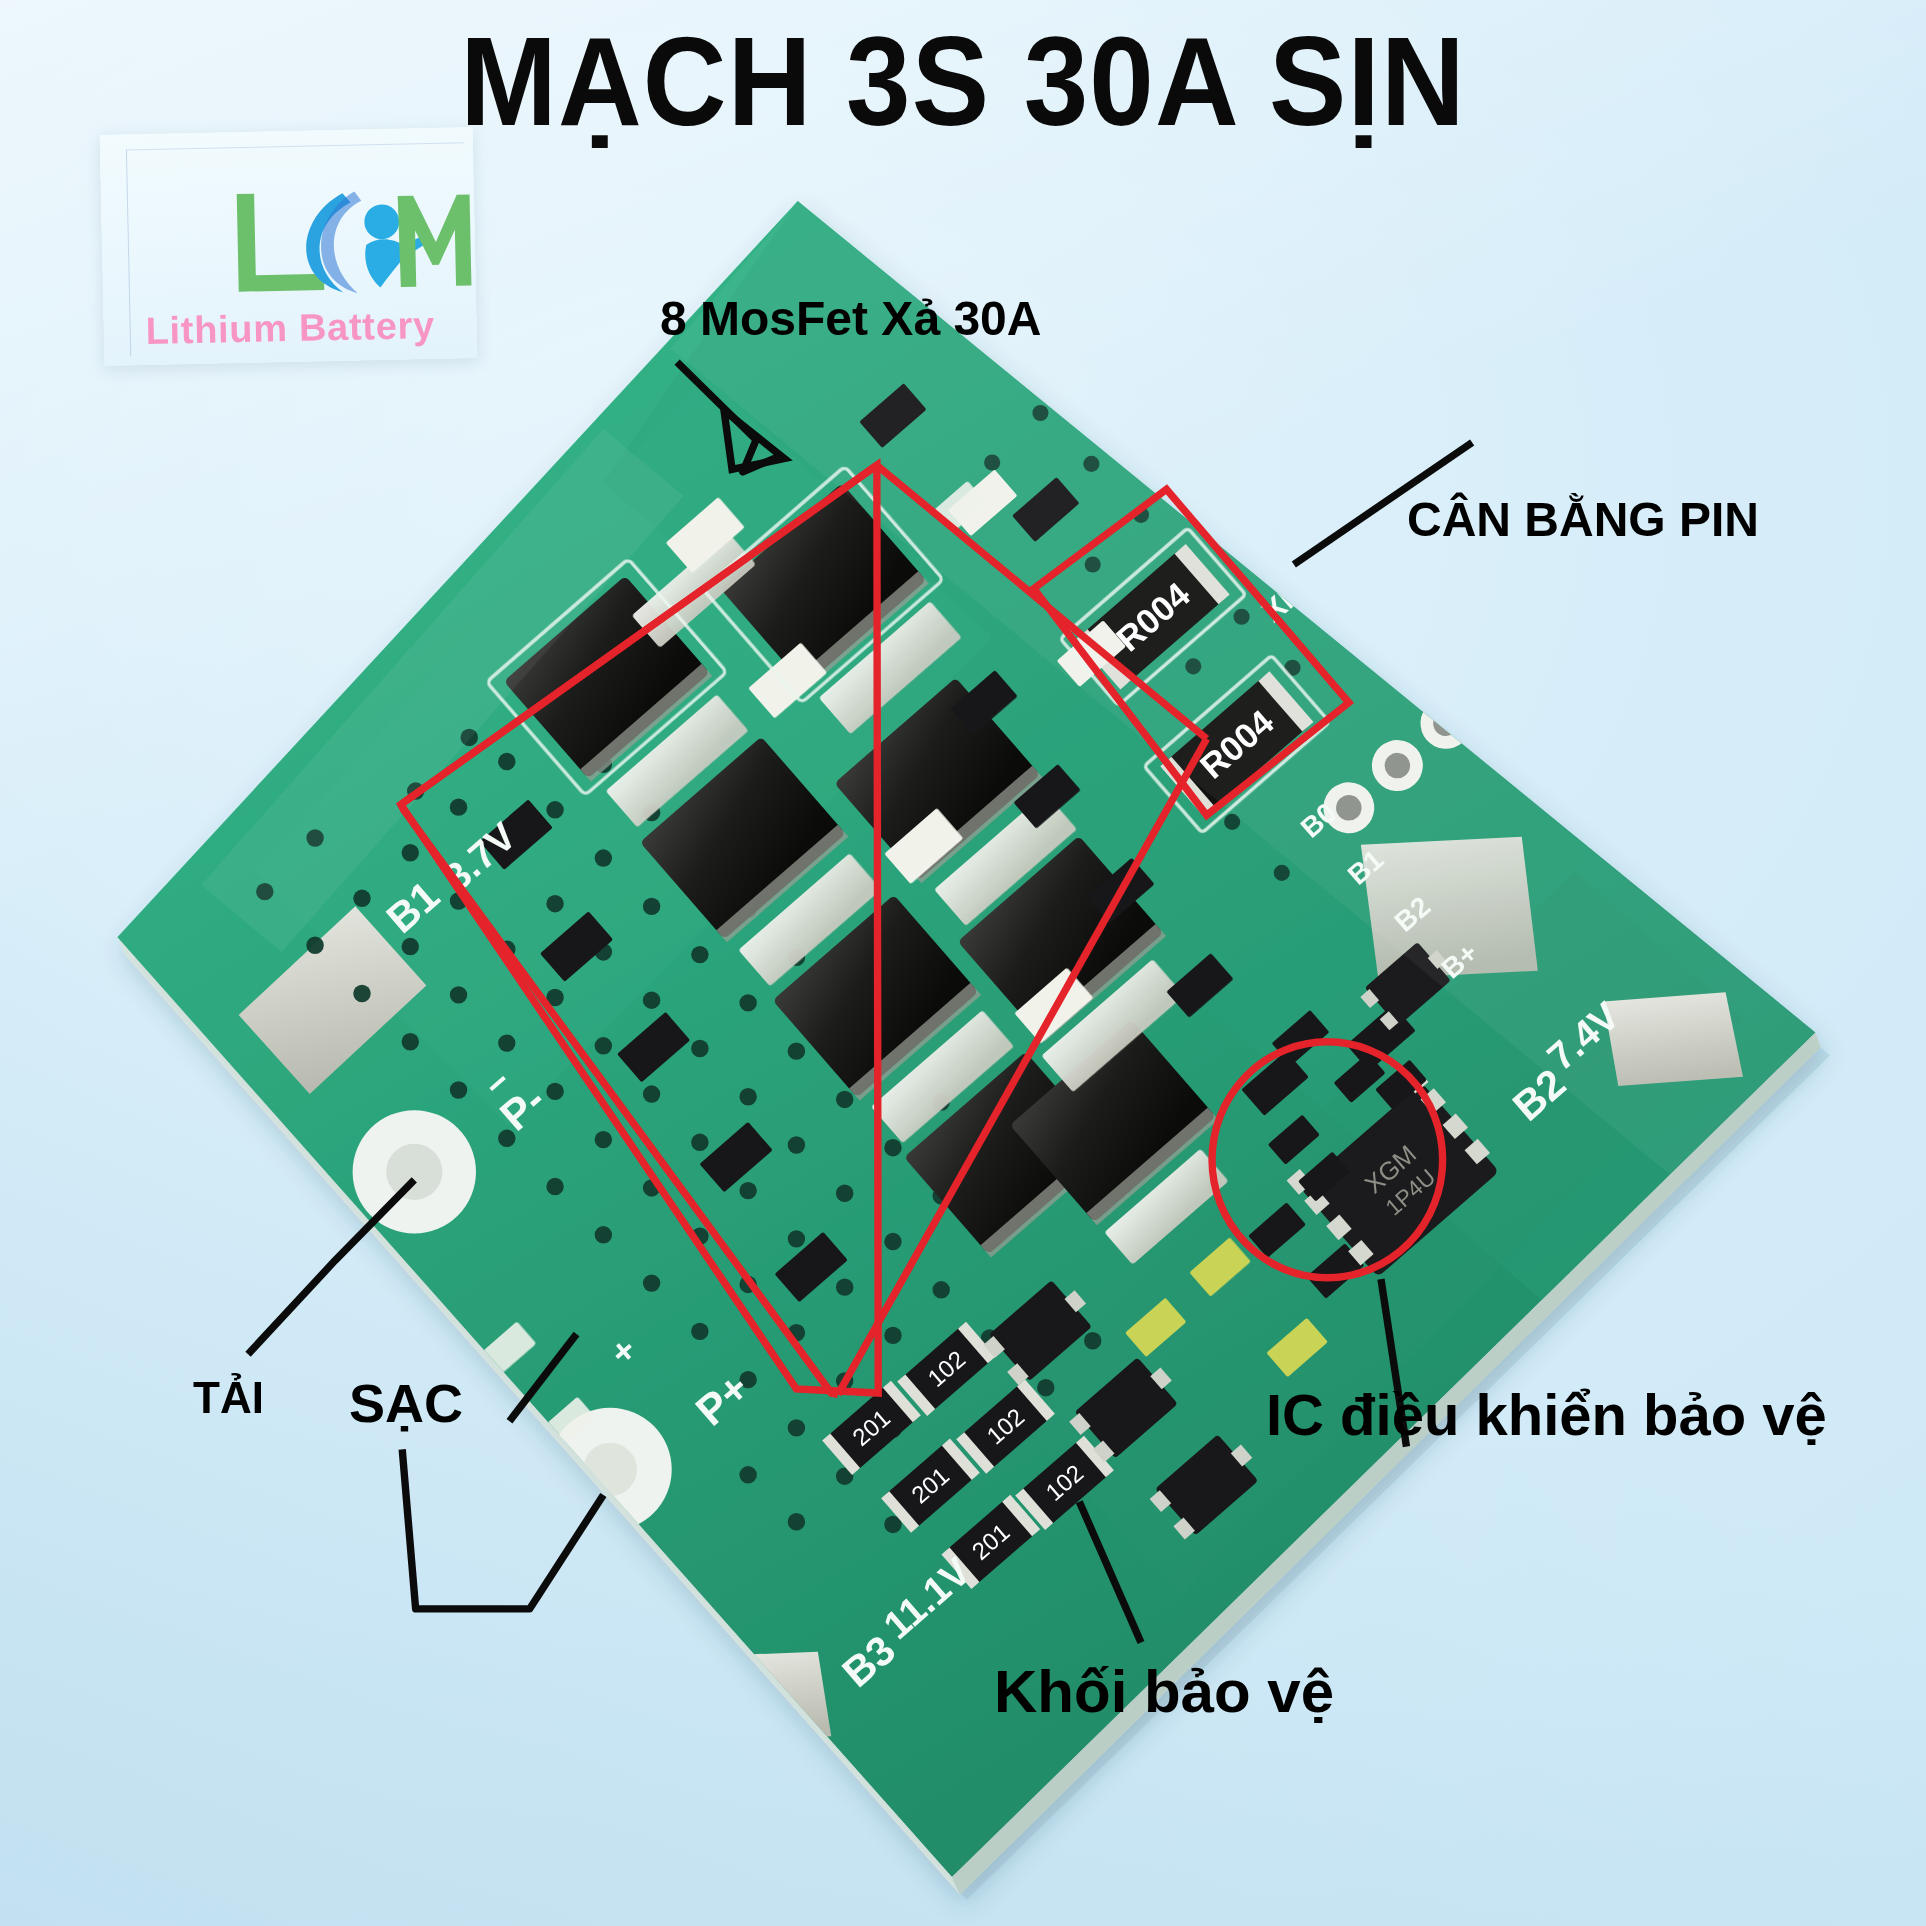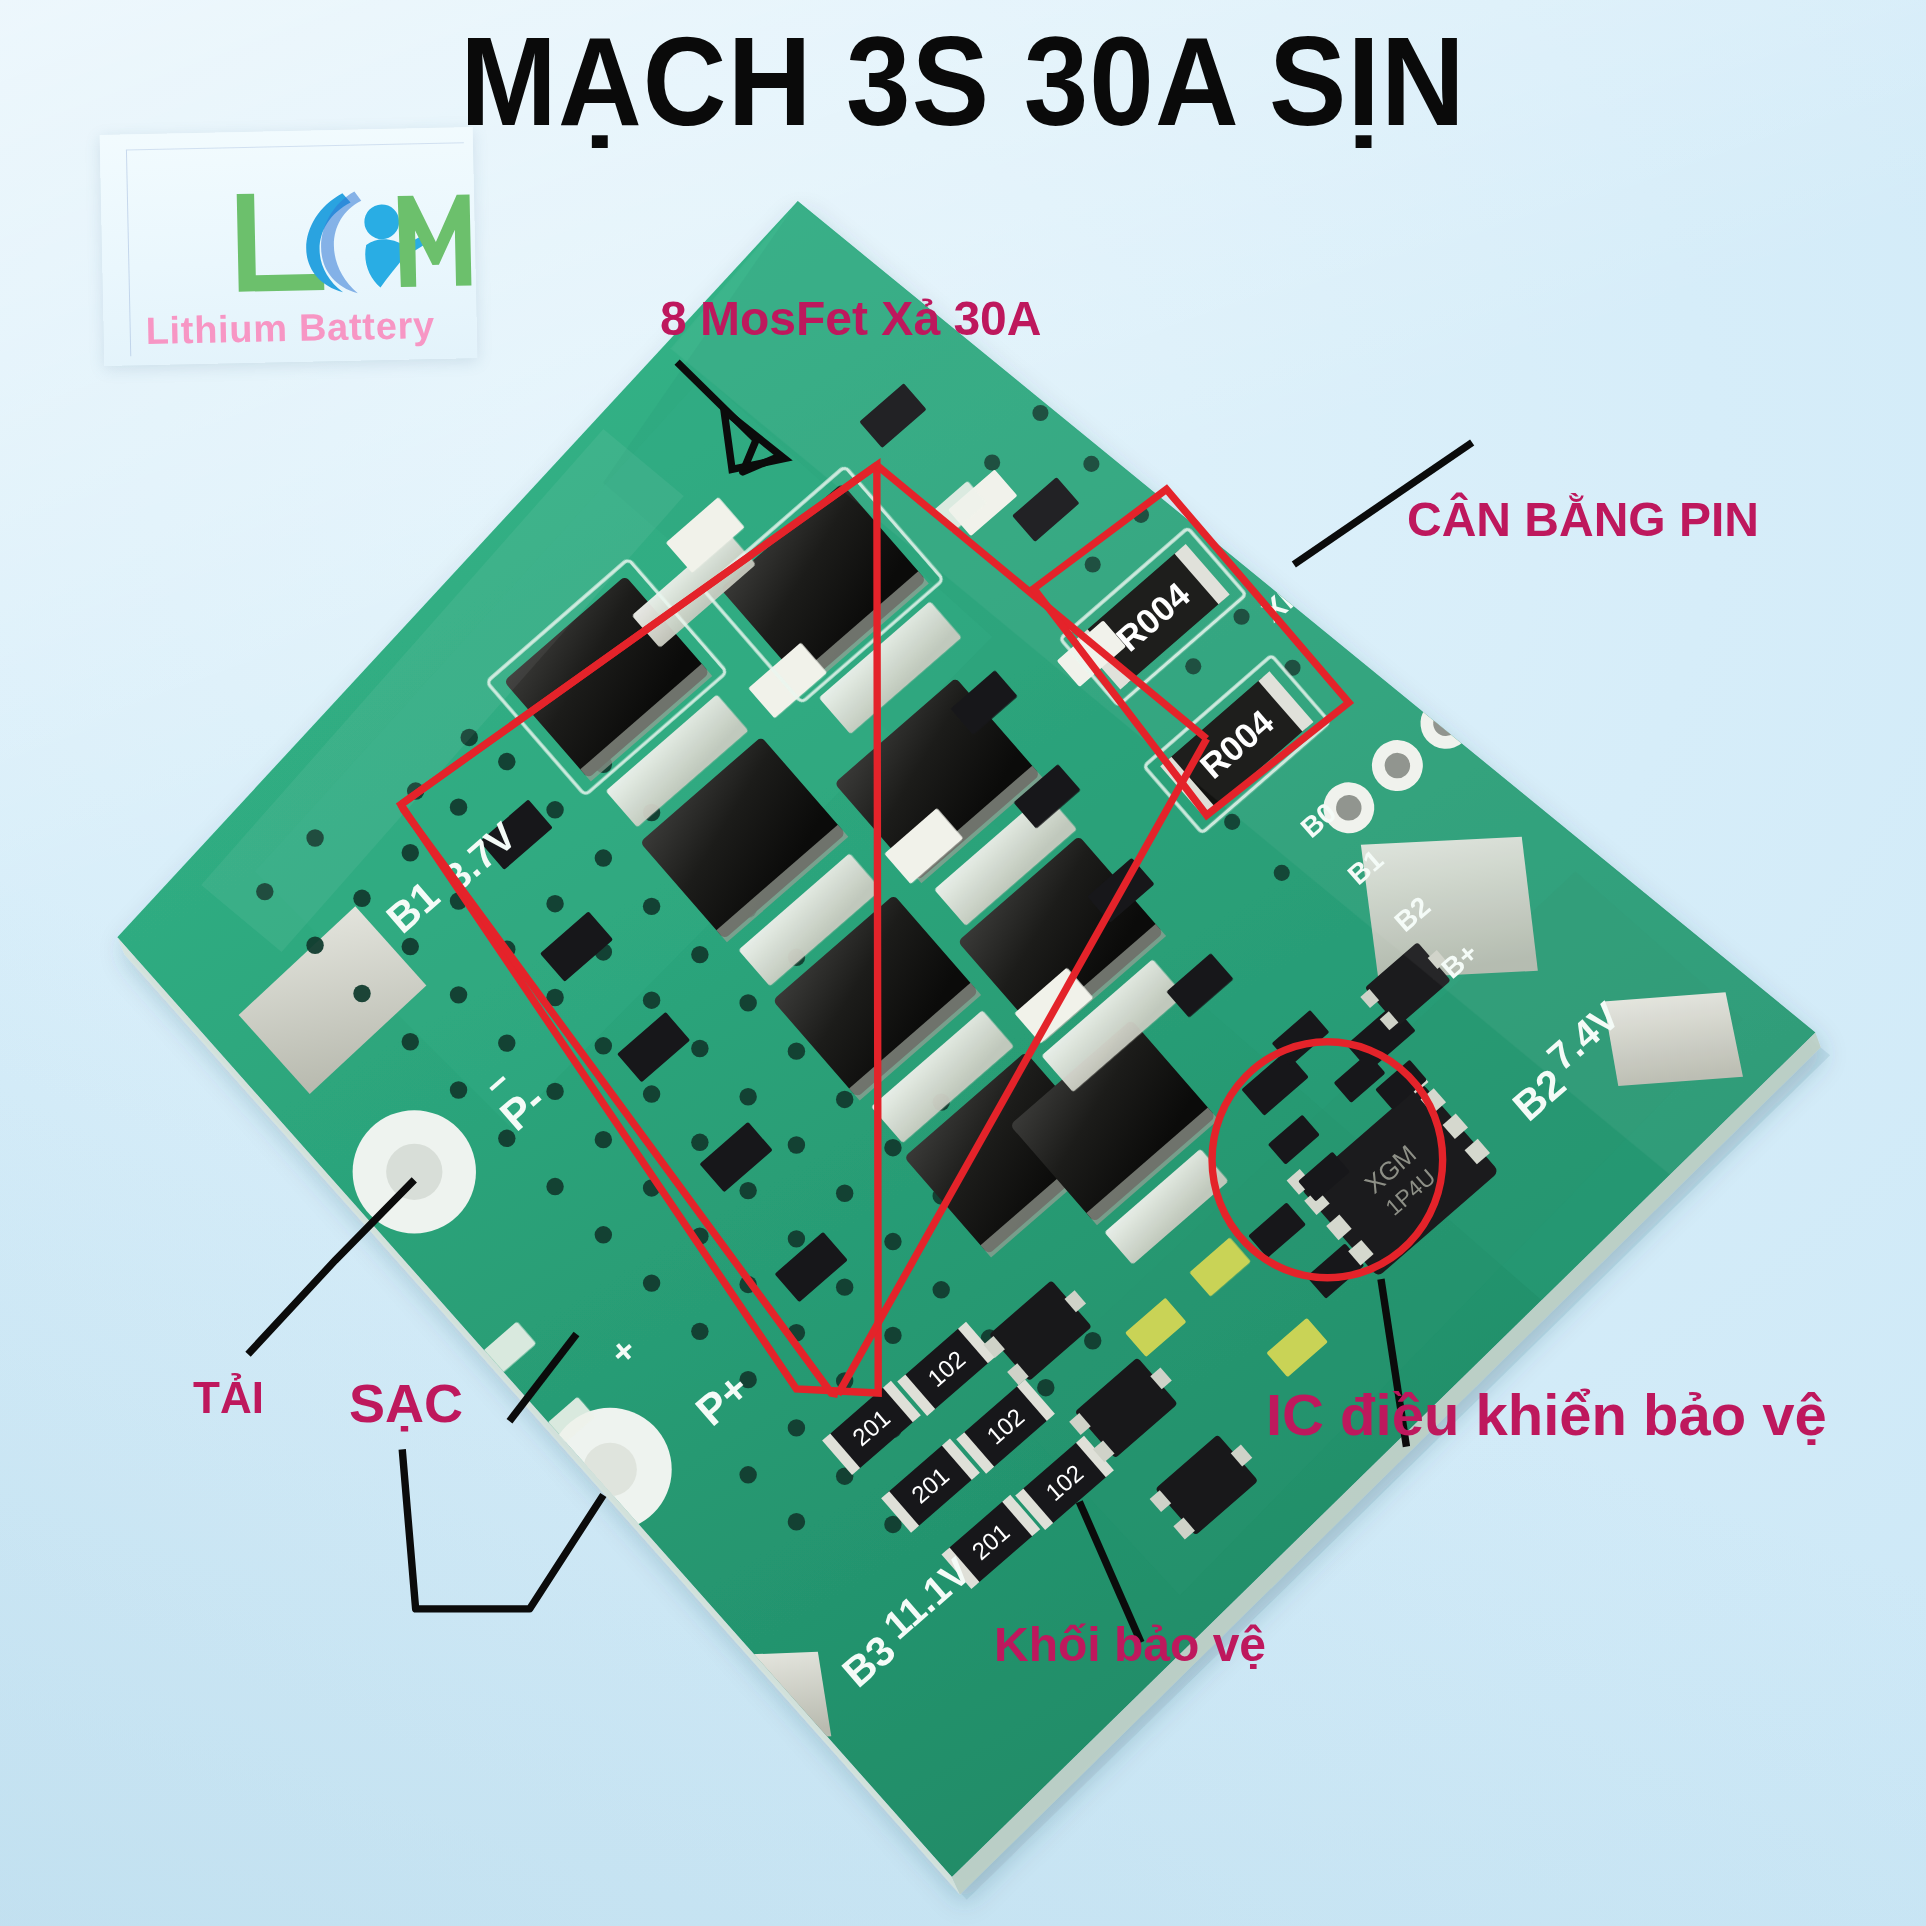--- a/index.html
+++ b/index.html
@@ -61,32 +61,32 @@
     font-family:"Liberation Sans", sans-serif;
     opacity:.92;
   }
 
   
   #pcb-layer { position:absolute; inset:0; }
 
   
   .callout {
     position:absolute;
-    color:#be185d;
+    color:#000000;
     font-weight:bold;
     font-family:"Liberation Sans", sans-serif;
     white-space:nowrap;
     line-height:1;
   }
   #c-mosfet { left:660px; top:295px;  font-size:48px; }
   #c-balance{ left:1407px; top:496px; font-size:48px;text-align:center; }
   #c-tai    { left:193px;  top:1376px;font-size:44px; }
   #c-sac    { left:341px;  top:1376px;font-size:54px;margin-left:8px; }
   #c-ic     { left:1266px; top:1386px;font-size:58px; }
-  #c-khoi   { left:994px; top:1621px;font-size:48px; }
+  #c-khoi   { left:994px; top:1662px;font-size:60px; }
 
   
   #annot { position:absolute; inset:0; }
 </style>
 </head>
 <body>
 
 <div id="bg-wash"></div>
 <div id="bg-wash2"></div>
 

